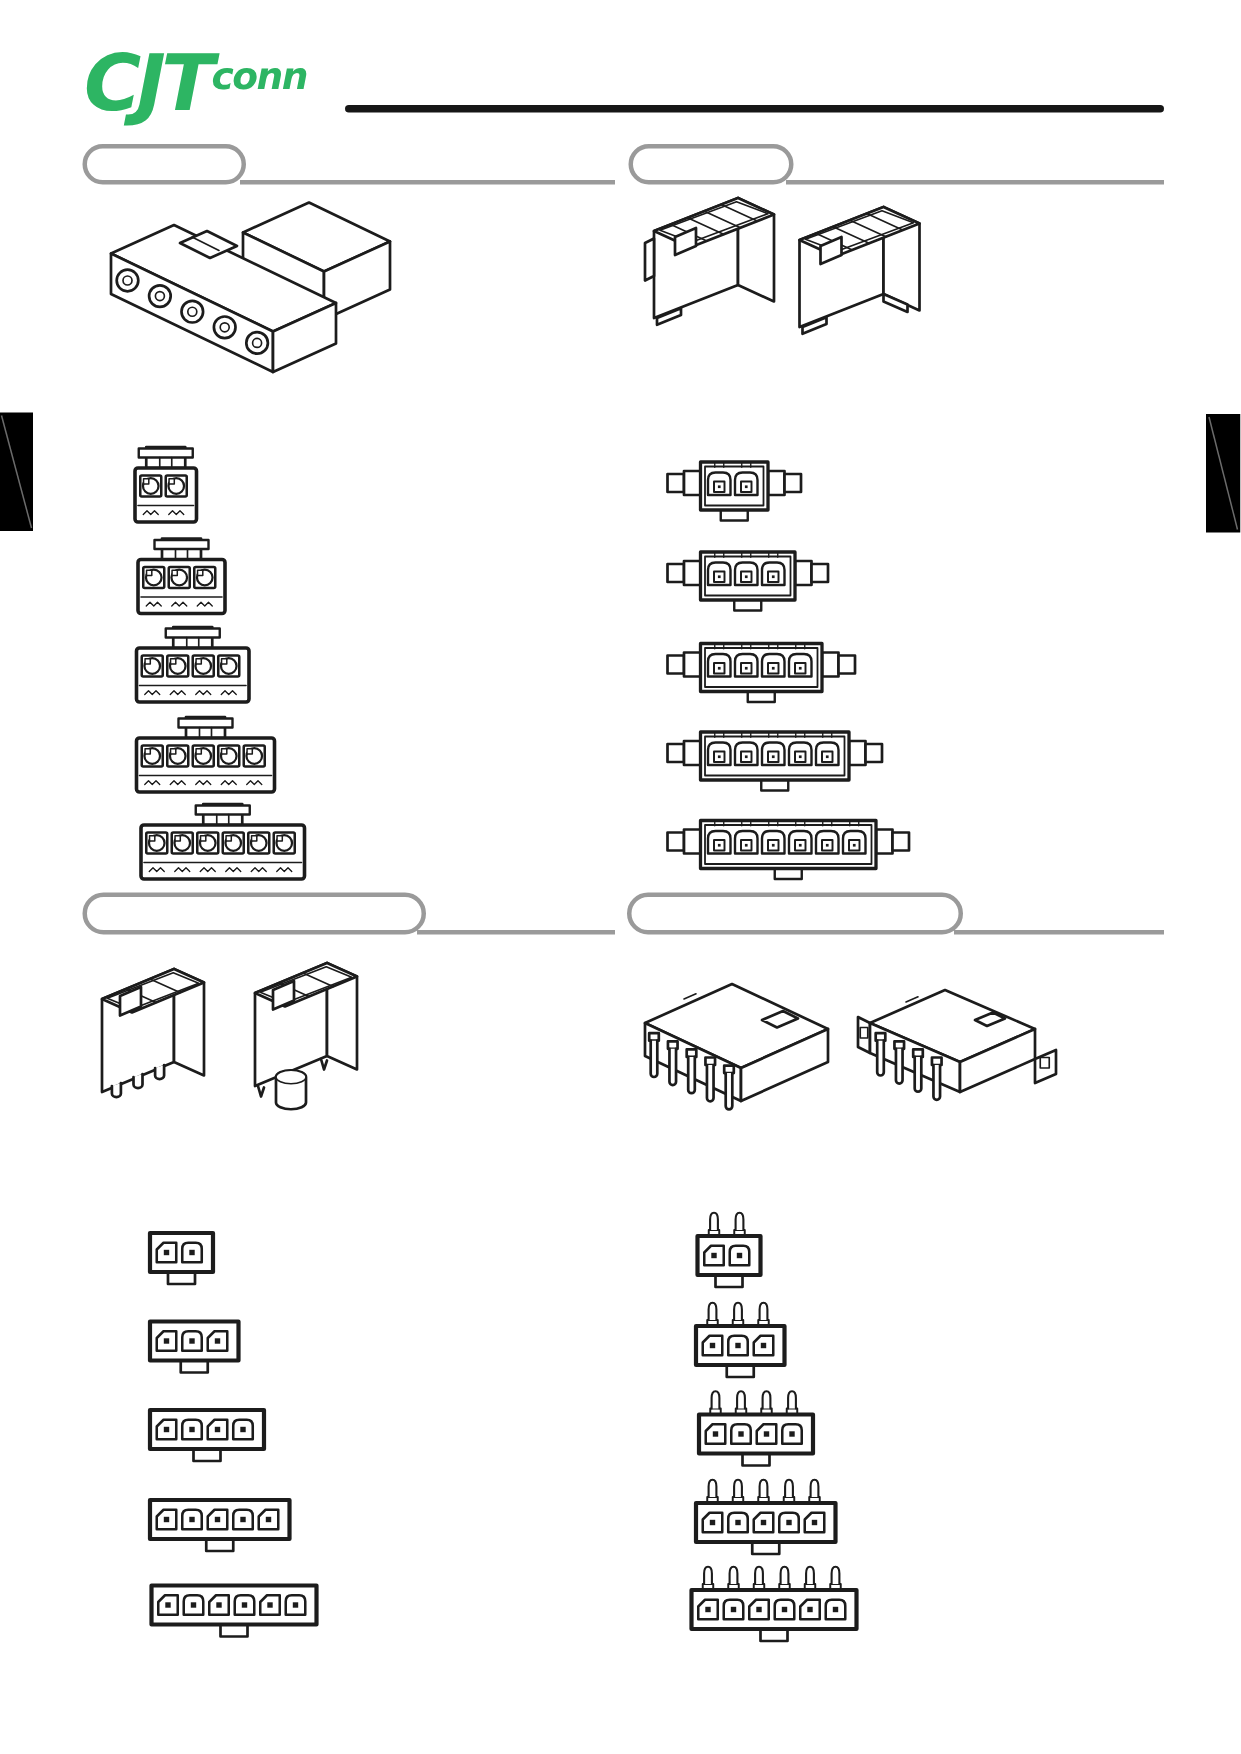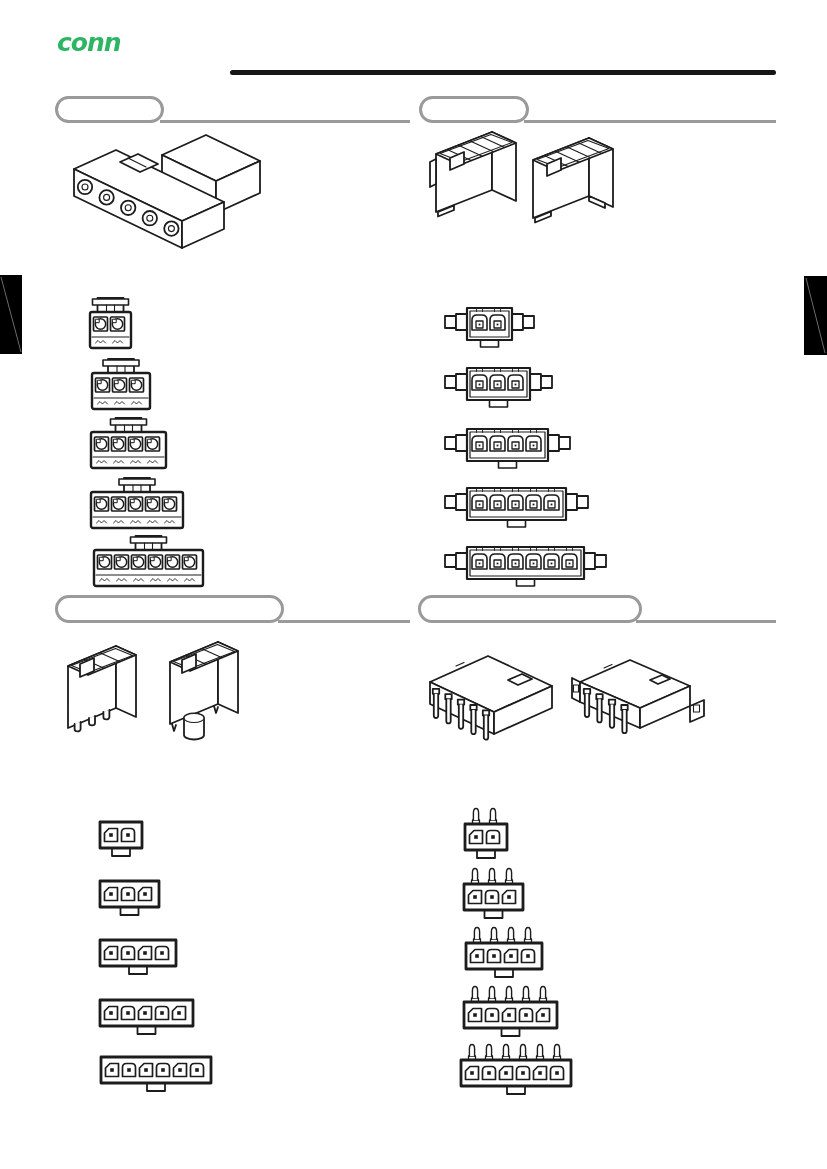--- a/index.html
+++ b/index.html
@@ -11,35 +11,36 @@
   body{
     width:827px;height:1169px;position:relative;background:#ffffff;overflow:hidden;
     font-family:"DejaVu Sans", sans-serif;
   }
   .logo{
     position:absolute;left:56px;top:30px;display:flex;align-items:flex-end;
     color:var(--green);font-weight:bold;font-style:italic;line-height:1;
     font-family:"DejaVu Sans", sans-serif;
   }
   .logo-main{font-size:52px;letter-spacing:-3px;}
-  .logo-sub{font-size:25px;margin-left:1px;margin-bottom:3px;letter-spacing:-1px;}
+  .logo-sub{font-size:25px;margin-left:1px;margin-bottom:19px;letter-spacing:-1px;}
   .logo-rule{
     position:absolute;left:230px;top:70px;width:546px;height:5px;
     background:#161616;border-radius:3px;
   }
   #art{position:absolute;left:0;top:0;}
   .hdr{fill:none;stroke:var(--hdr);stroke-width:3;}
   .art{fill:#ffffff;stroke:var(--ink);stroke-width:1.8;stroke-linejoin:round;stroke-linecap:round;}
   .art .thin{stroke-width:1.1;}
   .thumb{position:absolute;}
 </style>
 </head>
 <body>
 
 <div class="logo">
+  <span class="logo-main">CJT</span>
     <span class="logo-sub">conn</span>
 </div>
 <div class="logo-rule"></div>
 
 <svg id="art" width="827" height="1169" viewBox="0 0 827 1169">
 
   <g>
     <path class="hdr" d="M160 121.5 H410"></path>
     <rect class="hdr" x="56.5" y="97.5" width="106" height="24" rx="12"></rect>
   </g>

